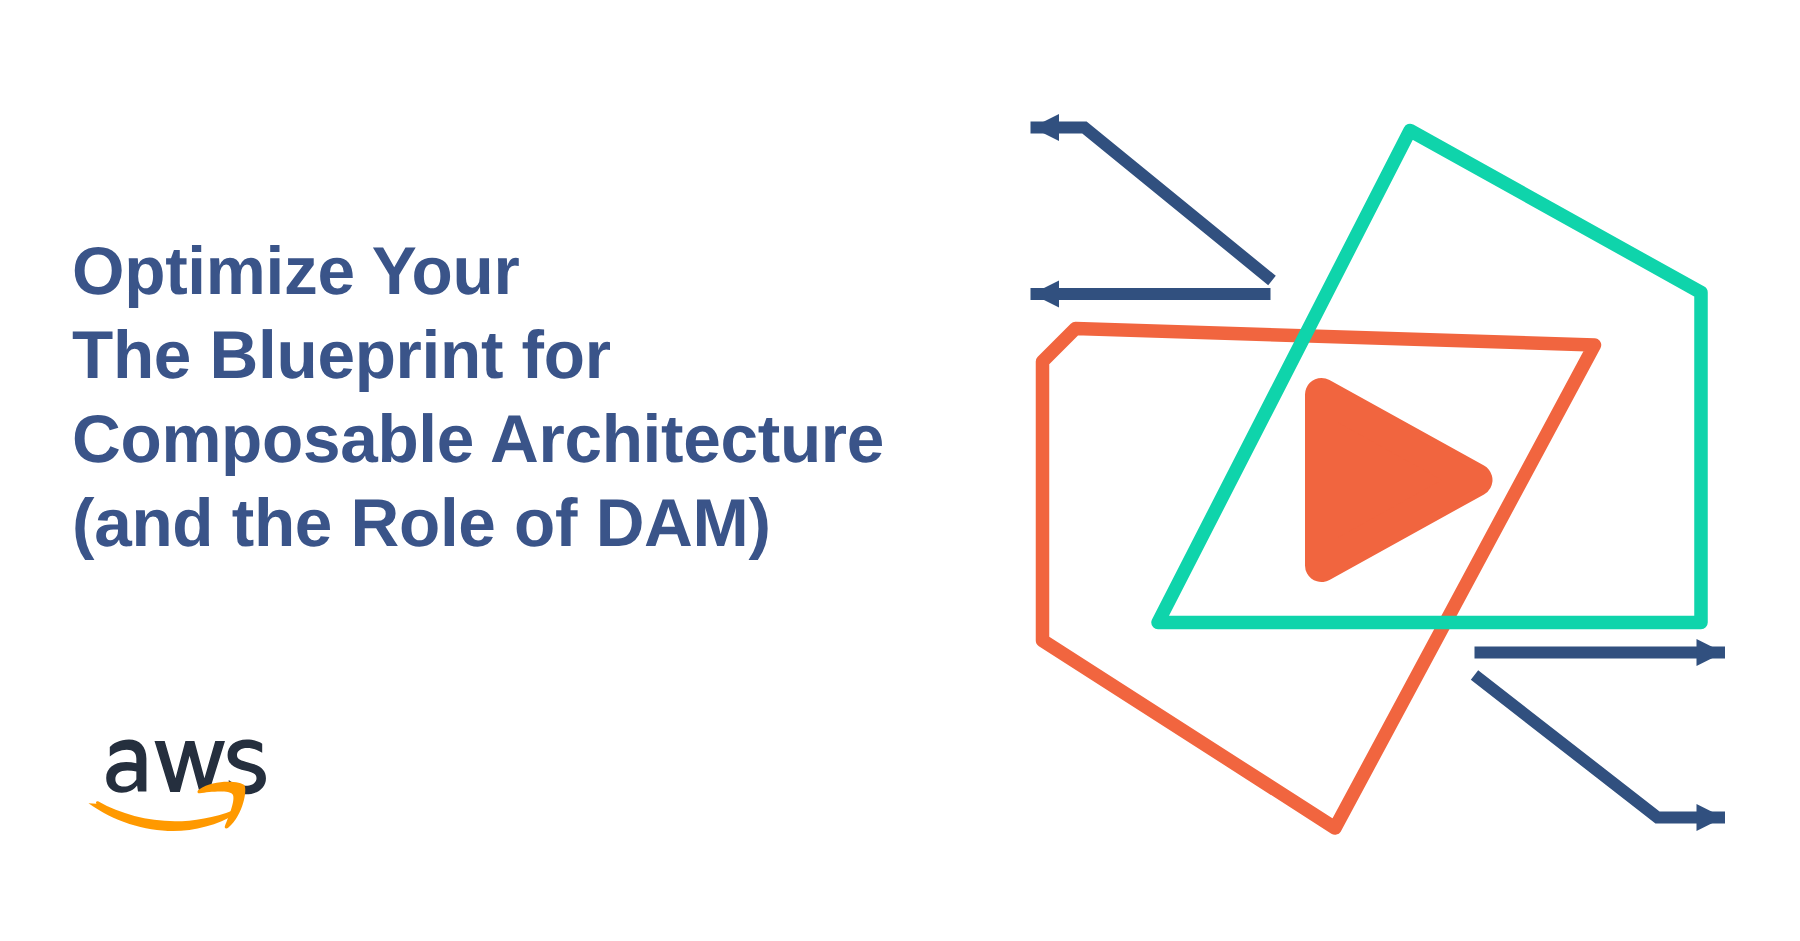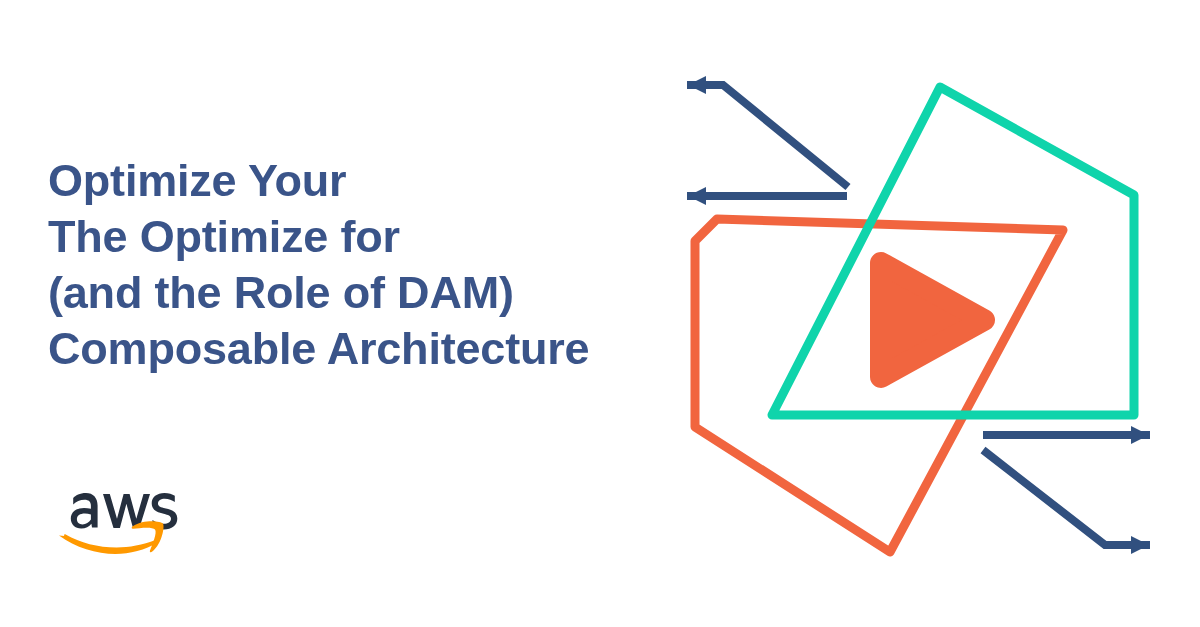--- a/index.html
+++ b/index.html
@@ -63,23 +63,23 @@
 </style>
 </head>
 <body>
 
 <div class="banner">
 
   <div class="left-col">
 
     <h1 class="headline" style="color: rgb(58, 84, 137);">
       <span class="line">Optimize Your</span>
-      <span class="line">The Optimize for</span>
+      <span class="line">The Blueprint for</span>
+      <span class="line">Composable Architecture</span>
       <span class="line">(and the Role of DAM)</span>
-      <span class="line">Composable Architecture</span>
     </h1>
 
     <div class="aws-logo">
       <svg viewBox="0 0 150 100" width="150" height="100" xmlns="http://www.w3.org/2000/svg" aria-label="aws">
         <g fill="#252F3E">
 
           <path d="M31.0 38.0 c-6.2 0 -10.6 2.6 -12.8 5.0 l0 6.4 c2.9 -2.6 7.0 -4.6 11.3 -4.6 c4.3 0 6.4 2.0 6.4 6.0 l0 3.0 c-2.3 -0.5 -4.6 -0.8 -6.8 -0.8 c-7.9 0 -13.3 4.0 -13.3 10.6 c0 6.1 4.3 9.9 10.4 9.9 c4.5 0 8.0 -1.9 10.2 -4.8 l0.6 3.9 l5.6 0 l0 -22.0 c0 -7.9 -4.5 -12.6 -11.6 -12.6 z M35.9 60.6 l0 4.0 c-1.9 2.9 -5.0 4.8 -8.4 4.8 c-3.4 0 -5.6 -2.0 -5.6 -5.1 c0 -3.6 3.0 -5.7 8.0 -5.7 c2.0 0 4.1 0.3 6.0 0.8 z"></path>
 
           <path d="M48.0 39.0 l6.8 0 l7.2 24.8 l6.6 -24.8 l6.0 0 l6.7 24.8 l7.2 -24.8 l6.5 0 l-10.6 34.0 l-6.4 0 l-6.6 -24.2 l-6.5 24.2 l-6.4 0 z"></path>
 

